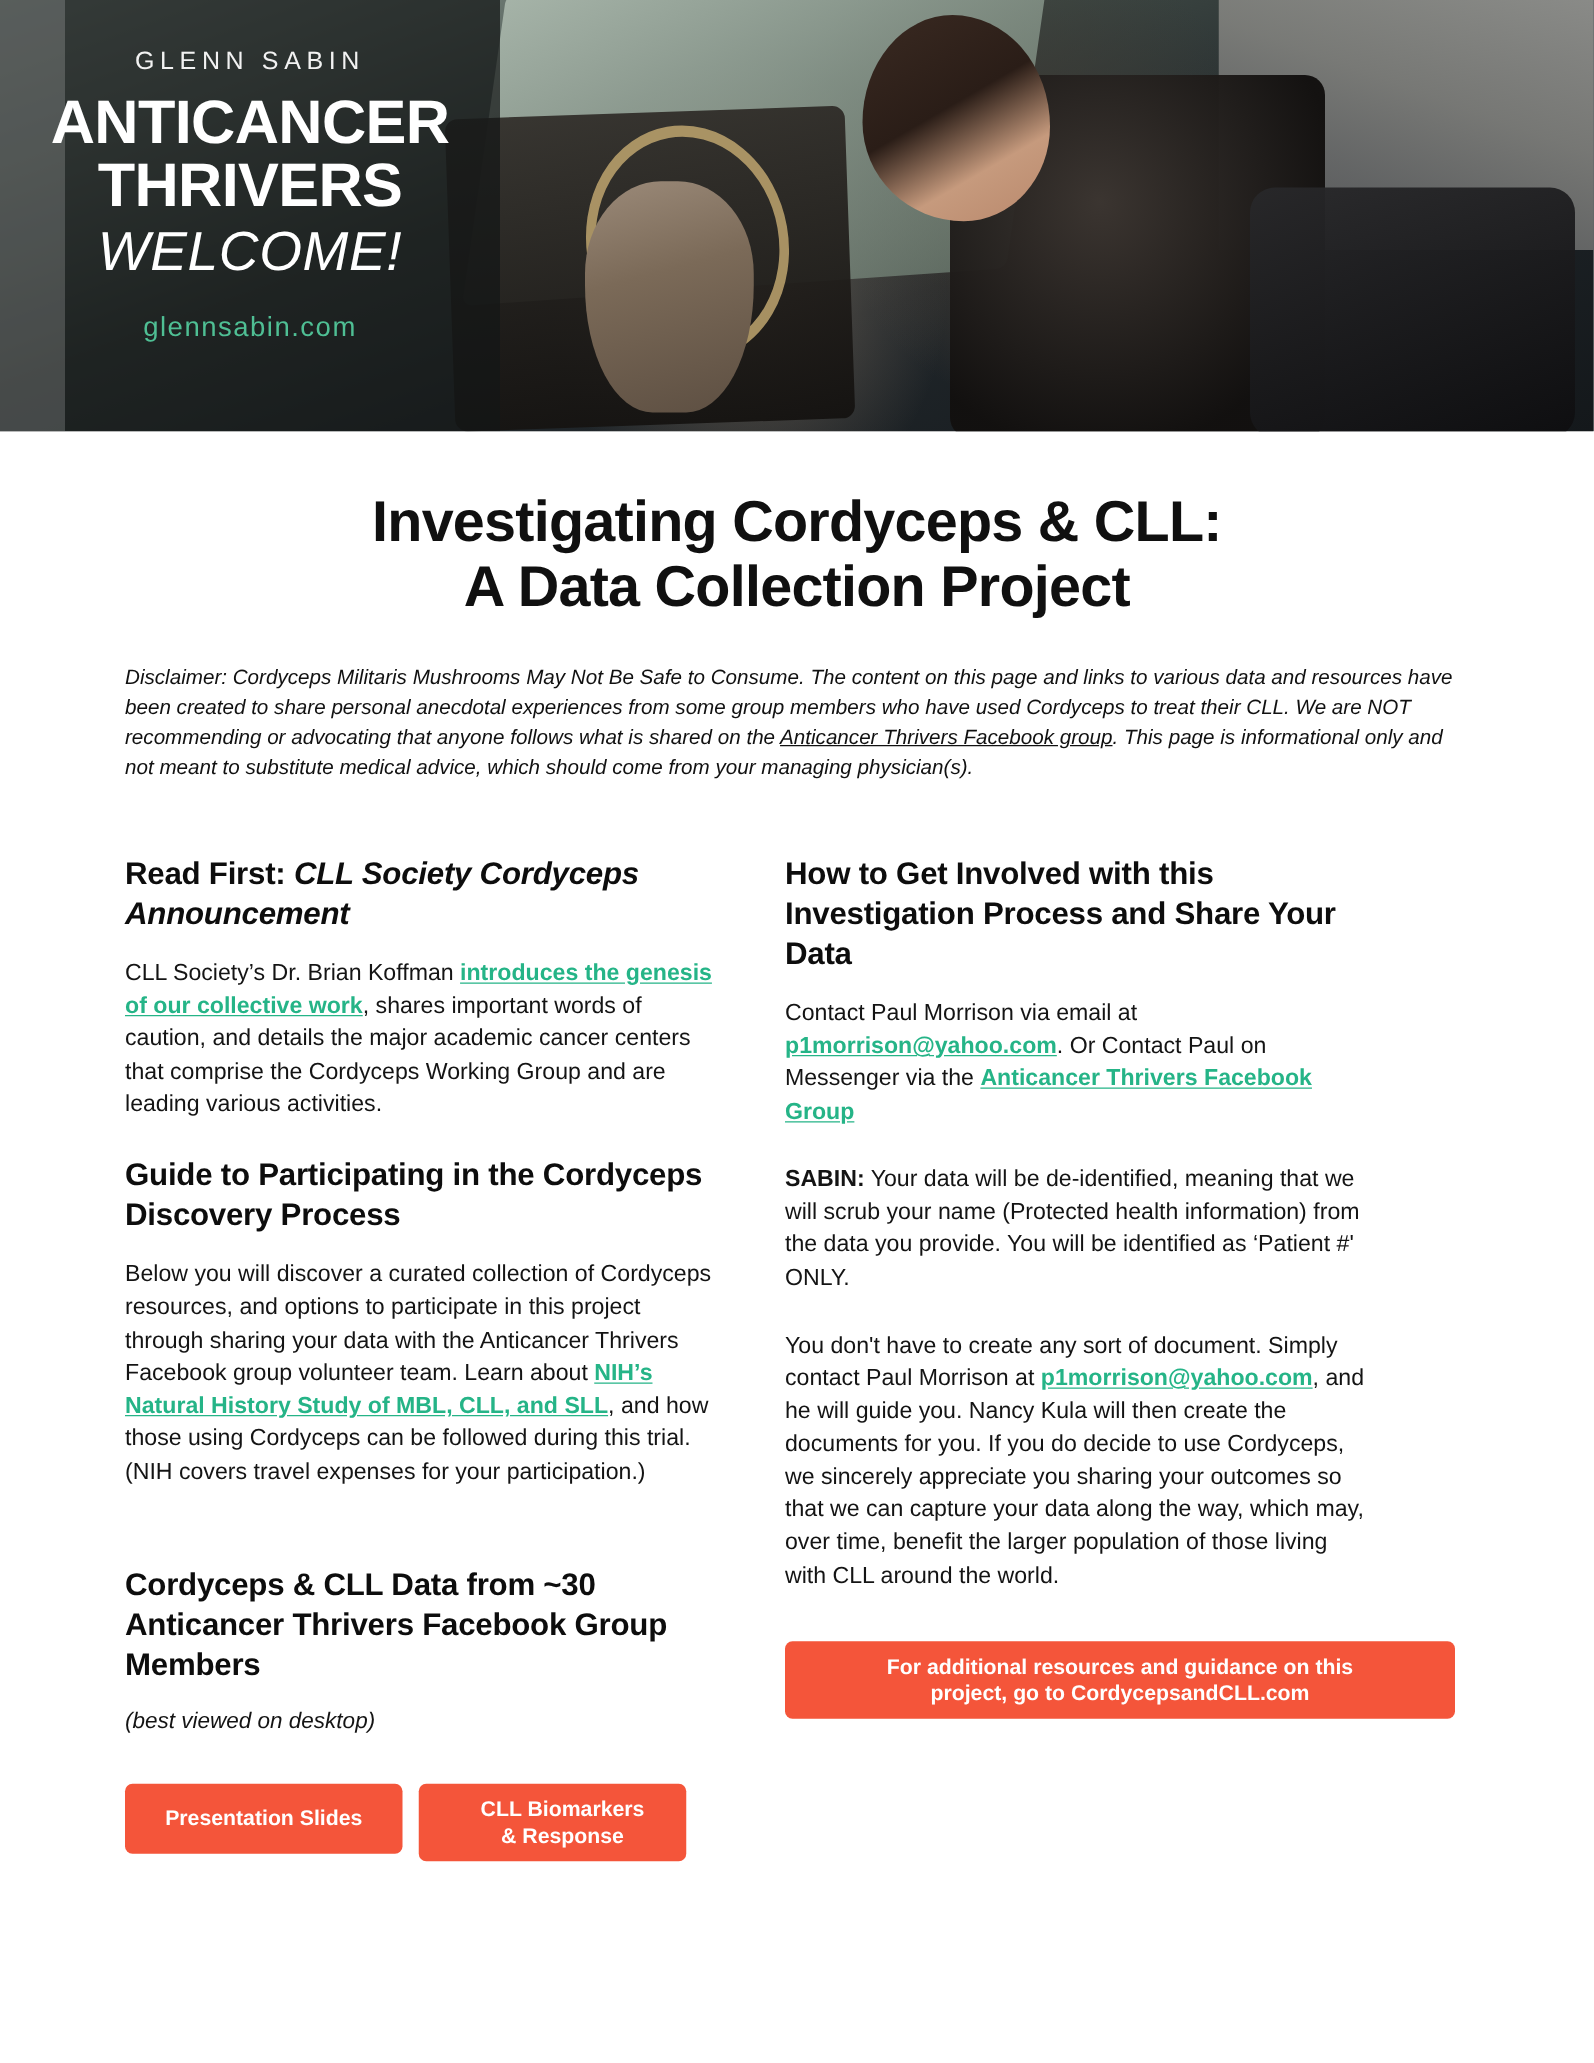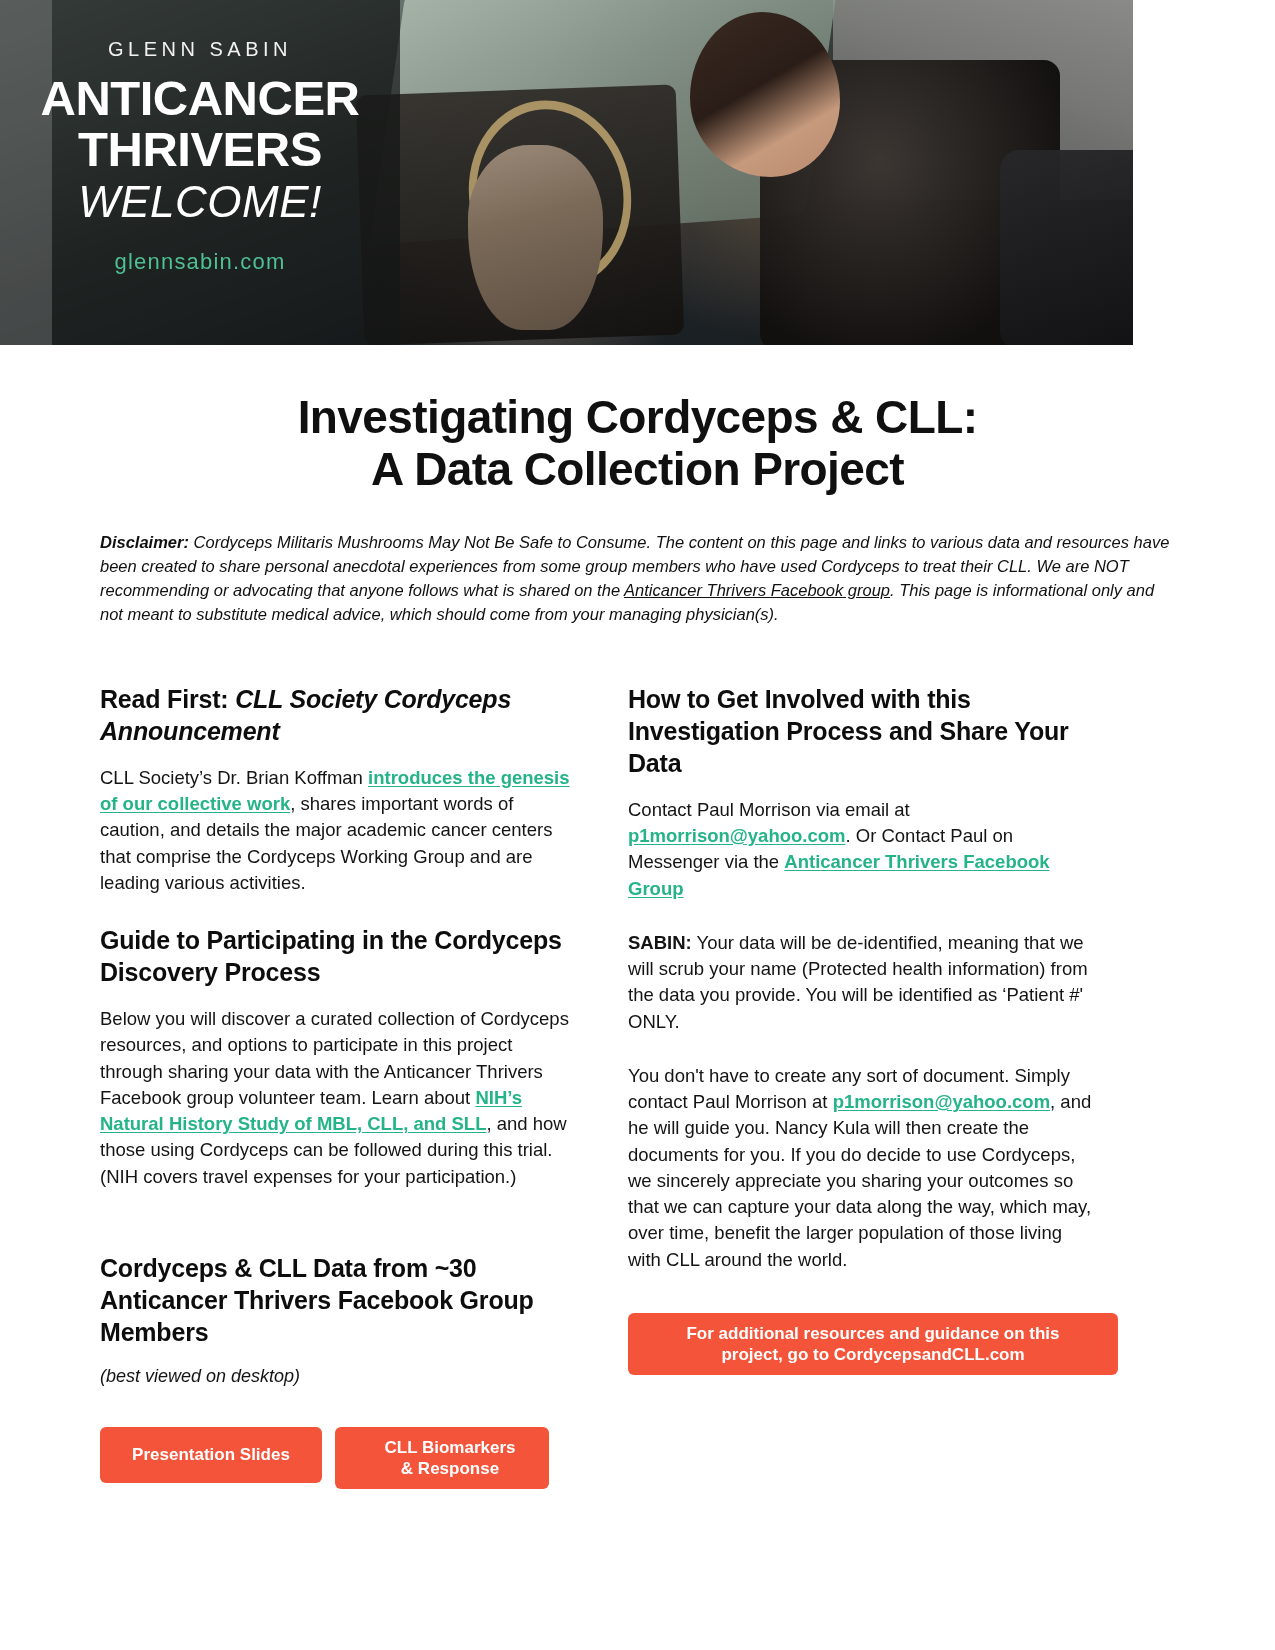--- a/index.html
+++ b/index.html
@@ -12,21 +12,21 @@
     height: 1650px;
     font-family: "Liberation Sans", sans-serif;
     color: #111111;
     overflow: hidden;
     position: relative;
   }
 
   
   .hero {
     position: relative;
-    width: 1133px;
+    width: 1275px;
     height: 345px;
     overflow: hidden;
     background: #2b2f2e;
   }
   .hero-photo {
     position: absolute;
     inset: 0;
     background:
       radial-gradient(ellipse 300px 200px at 70% 58%, rgba(120,95,70,0.55), rgba(0,0,0,0) 70%),
       radial-gradient(ellipse 220px 260px at 47% 68%, rgba(150,130,110,0.55), rgba(0,0,0,0) 72%),
@@ -163,21 +163,21 @@
   }
   .page-title .line2 { display: block; }
 
   .disclaimer {
     margin: 36px 0 0 0;
     font-size: 16.5px;
     font-style: italic;
     line-height: 1.45;
     color: #111;
   }
-  .disclaimer b { font-style: italic; font-weight: 700; }
+  .disclaimer b { font-style: italic; font-weight: 400; }
   .disclaimer u { text-decoration: underline; }
 
   
   .cols {
     display: flex;
     margin-top: 56px;
     gap: 58px;
   }
   .col { width: 470px; }
 
@@ -233,21 +233,21 @@
     text-align: center;
     padding: 14px 16px;
     cursor: pointer;
     display: flex;
     align-items: center;
     justify-content: center;
   }
   .btn-slides { width: 222px; height: 56px; }
   .btn-biomarkers { width: 214px; height: 62px; padding-left: 32px; }
   .btn-wide {
-    width: 490px;
+    width: 536px;
     height: 62px;
     margin-top: 40px;
     font-size: 17px;
     text-align: center;
   }
 </style>
 </head>
 <body>
 
 <div class="hero">

